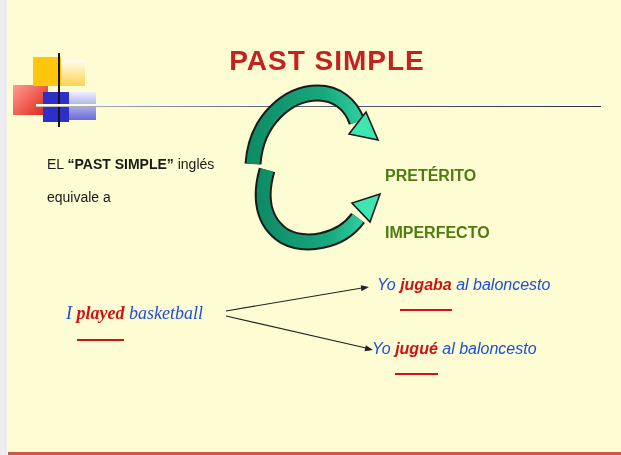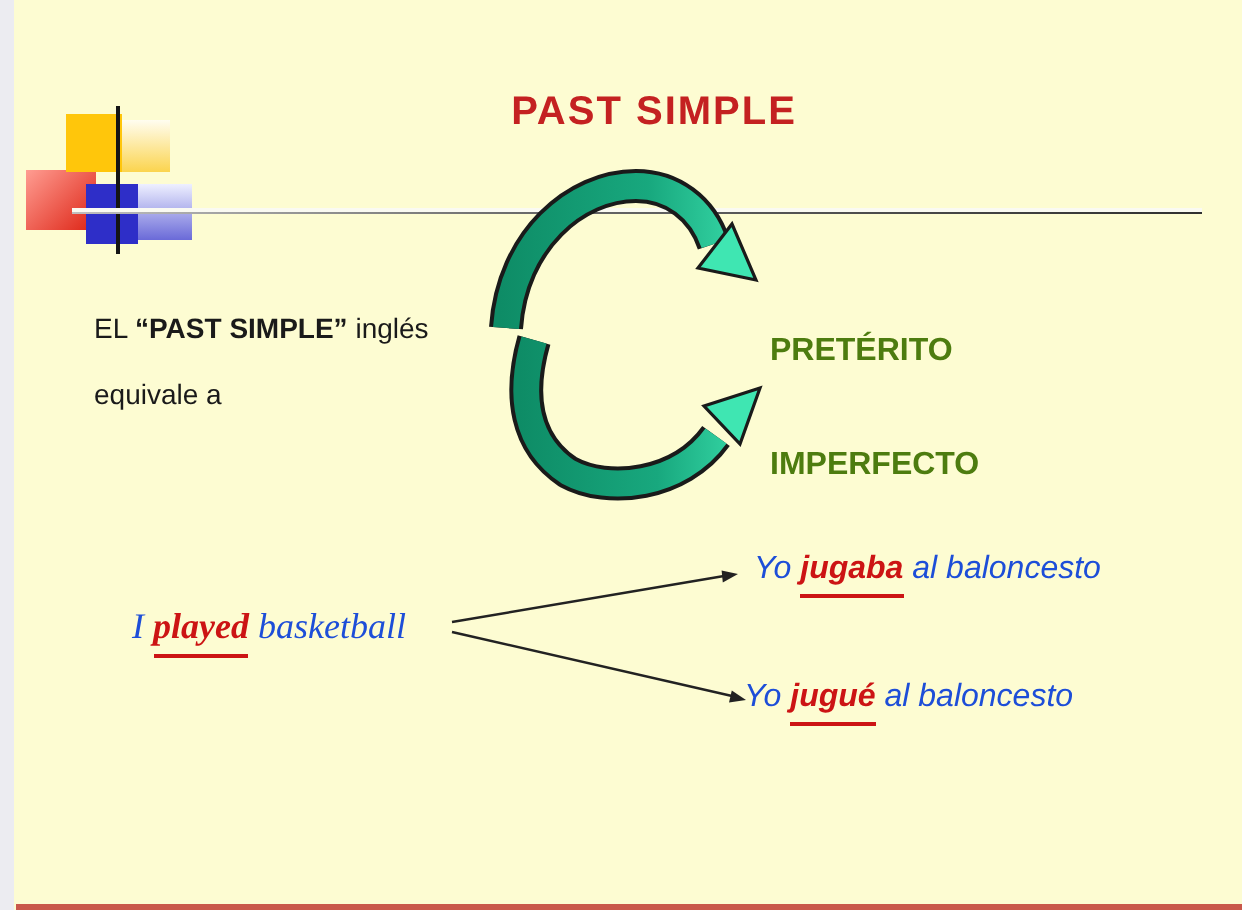--- a/index.html
+++ b/index.html
@@ -9,21 +9,21 @@
     width:621px;height:455px;overflow:hidden;
   }
   .stage{position:relative;width:621px;height:455px;background:#ECECF1;}
   .slide{
     position:absolute;left:7px;top:0;width:614px;height:455px;
     background:#FDFCD2;
   }
   
   .title{
     position:absolute;left:153px;top:45px;width:334px;
-    text-align:center;font-size:20px;font-weight:bold;
+    text-align:center;font-size:28px;font-weight:bold;
     letter-spacing:1px;color:#C42121;white-space:pre;
   }
   
   .sq{position:absolute;}
   .sq-yellow{left:26px;top:57px;width:28px;height:29px;background:#FFC60B;}
   .sq-paleyellow{left:54px;top:60px;width:24px;height:26px;
     background:linear-gradient(180deg,#FFFDF0 0%,#FBD44E 100%);}
   .sq-red{left:6px;top:85px;width:35px;height:30px;
     background:linear-gradient(135deg,#FF9D92 0%,#DD2314 100%);}
   .sq-blue{left:36px;top:92px;width:26px;height:30px;background:#2E2EC8;}
@@ -39,21 +39,21 @@
   .intro .line{white-space:pre;}
   .intro .line2{margin-top:17px;}
   .bold{font-weight:bold;}
   
   .tense{position:absolute;font-size:16px;font-weight:bold;color:#4d7c0f;line-height:19px;white-space:pre;}
   .tense1{left:378px;top:128px;}
   .tense2{left:376px;top:189px;}
   
   .example{position:absolute;left:59px;top:303px;font-size:18px;font-style:italic;white-space:pre;font-family:Liberation Serif, serif;}
   .purple{color:#1d4ed8;text-align:center;}
-  .verb-red{color:#CC1414;font-weight:bold;border-bottom:2px solid #CC1414;padding-bottom:4px;}
+  .verb-red{color:#CC1414;font-weight:bold;border-bottom:2px solid #CC1414;padding-bottom:16px;}
   
   .trans{position:absolute;font-size:16px;font-style:italic;white-space:pre;}
   .trans1{left:370px;top:276px;}
   .trans2{left:365px;top:340px;}
   
   .overlay{position:absolute;left:-7px;top:0;width:621px;height:455px;pointer-events:none;}
   
   .bottom-bar{position:absolute;left:1px;right:0;bottom:0;height:3px;background:#C9584A;}
 </style>
 </head>

